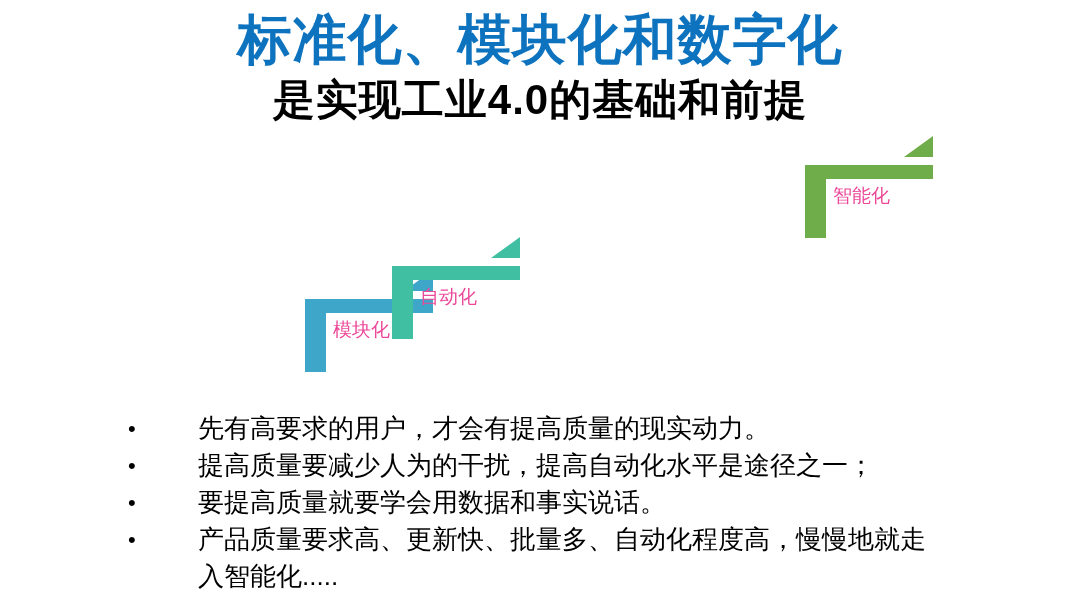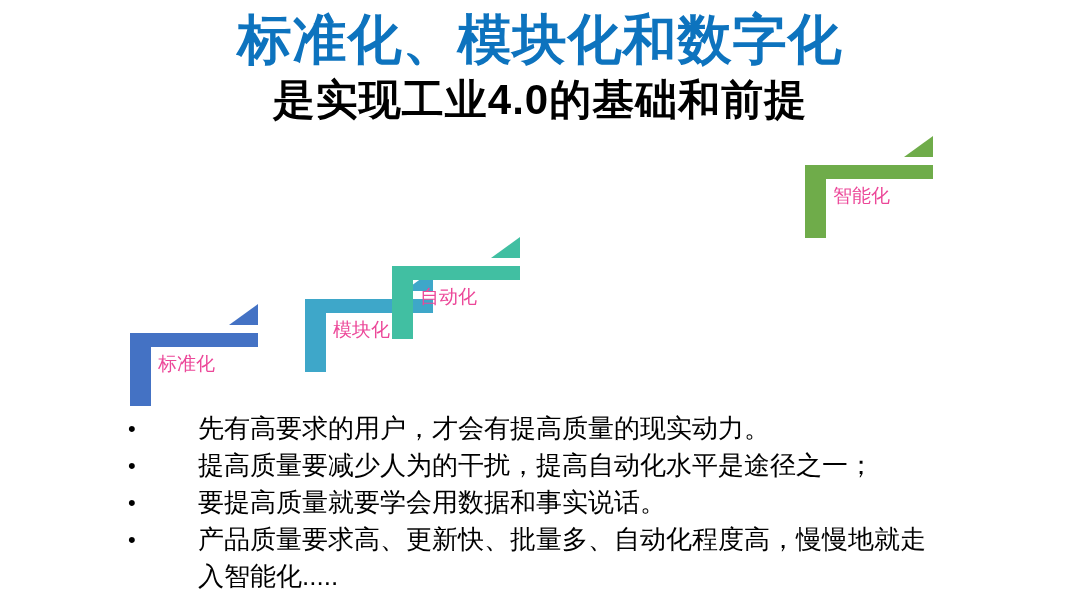--- a/index.html
+++ b/index.html
@@ -56,26 +56,20 @@
 <body>
 
 <div class="slide">
 
   <div class="title-block">
     <div class="title-line1" style="color: rgb(13, 115, 190);">标准化、模块化和数字化</div>
     <div class="title-line2" style="color: rgb(0, 0, 0);">是实现工业4.0的基础和前提</div>
   </div>
 
   <div class="stairs" id="stairs">
-  <div class="step" style="left: 130px; top: 304px;">
-    <div class="tri" style="background: rgb(68, 114, 196);"></div>
-    <div class="hbar" style="background: rgb(68, 114, 196);"></div>
-    <div class="vbar" style="background: rgb(68, 114, 196);"></div>
-    <div class="step-label">标准化</div>
-  </div>
 
   <div class="step" style="left: 257px; top: 270px; margin-left: 48px;">
     <div class="tri" style="background: rgb(62, 167, 201);"></div>
     <div class="hbar" style="background: rgb(62, 167, 201);"></div>
     <div class="vbar" style="background: rgb(62, 167, 201);"></div>
     <div class="step-label">模块化</div>
   </div>
 
   <div class="step" style="left: 392px; top: 237px;">
     <div class="tri" style="background: rgb(65, 191, 162);"></div>

